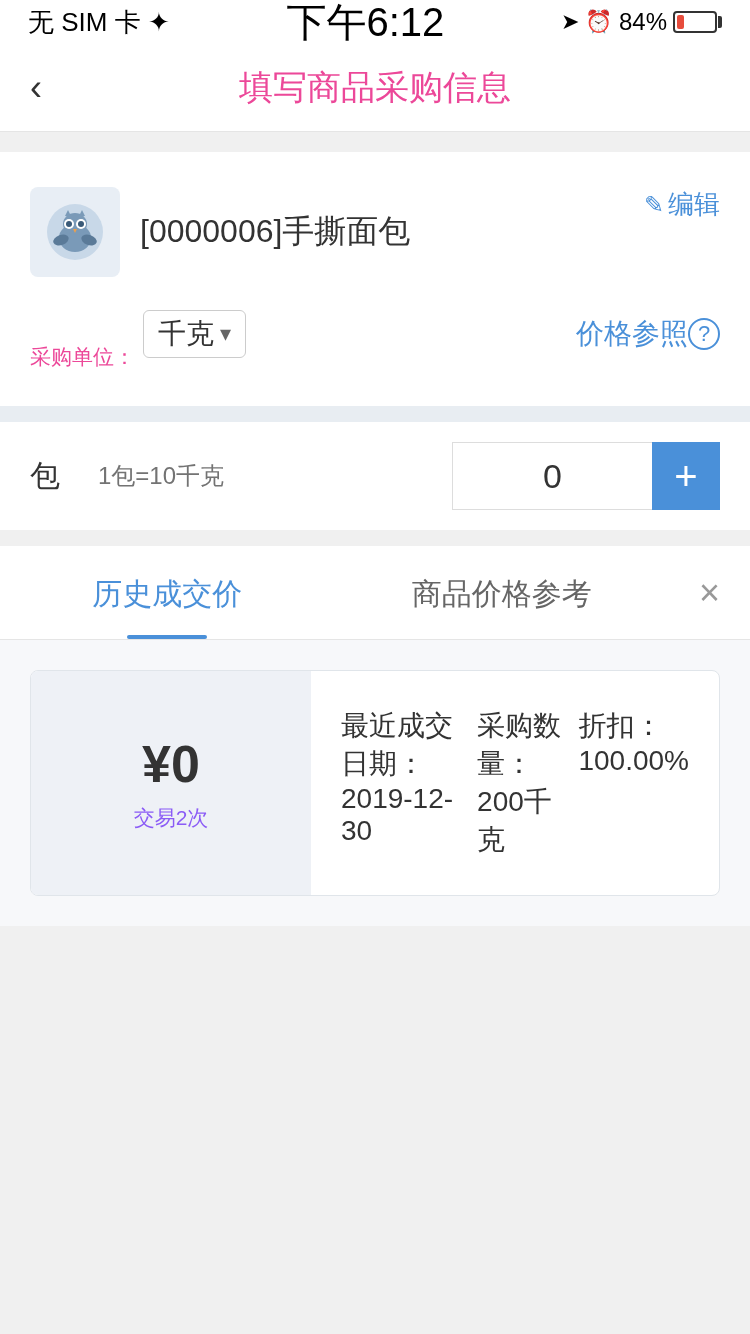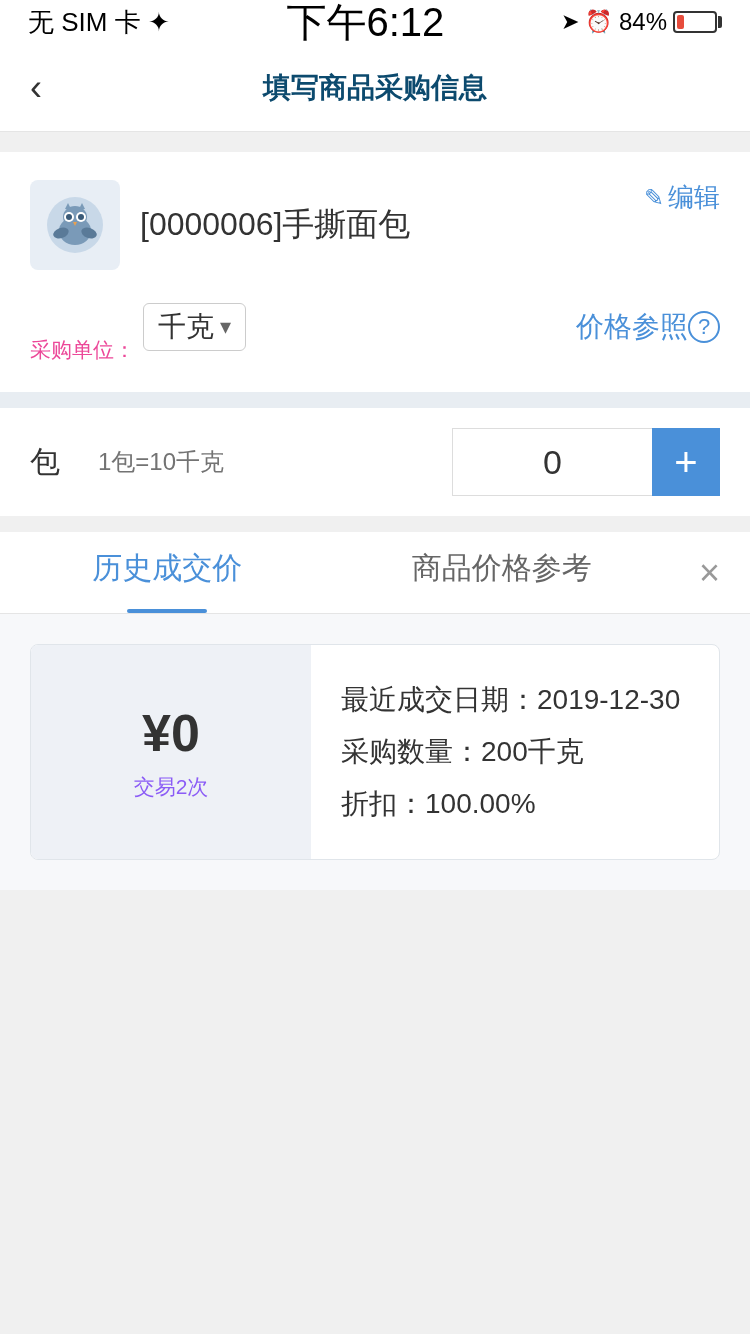--- a/index.html
+++ b/index.html
@@ -80,30 +80,30 @@
     }
     .nav-back {
       position: absolute;
       left: 20px;
       font-size: 36px;
       color: #333;
       cursor: pointer;
       padding: 10px;
     }
     .nav-title {
-      font-size: 28px;
-      font-weight: 700;
-      color: #0c4a6e;
+      font-size: 34px;
+      font-weight: 400;
+      color: #ec4899;
     }
 
     
     .product-card {
       background: #fff;
       margin-top: 20px;
-      padding: 28px 30px;
+      padding: 35px 30px;
     }
     .product-header {
       display: flex;
       align-items: flex-start;
       justify-content: space-between;
     }
     .product-left {
       display: flex;
       align-items: center;
       gap: 20px;
@@ -246,21 +246,21 @@
     .tabs-header {
       background: #fff;
       display: flex;
       align-items: center;
       border-bottom: 1px solid #e5e5e5;
       position: relative;
     }
     .tab-item {
       flex: 1;
       text-align: center;
-      padding: 16px 0 24px;
+      padding: 28px 0 24px;
       font-size: 30px;
       color: #666;
       cursor: pointer;
       position: relative;
     }
     .tab-item.active {
       color: #4a90d9;
       font-weight: 500;
     }
     .tab-item.active::after {
@@ -308,21 +308,21 @@
     }
     .history-count {
       font-size: 21px;
       color: #8b5cf6;
       margin-top: 10px;
     }
     .history-right {
       flex: 1;
       padding: 36px 30px;
       display: flex;
-      flex-direction: column;
+      flex-direction: row;
       justify-content: center;
       gap: 14px;
     }
     .history-detail-row {
       font-size: 28px;
       color: #333;
     }
 
     
     .bottom-area {

